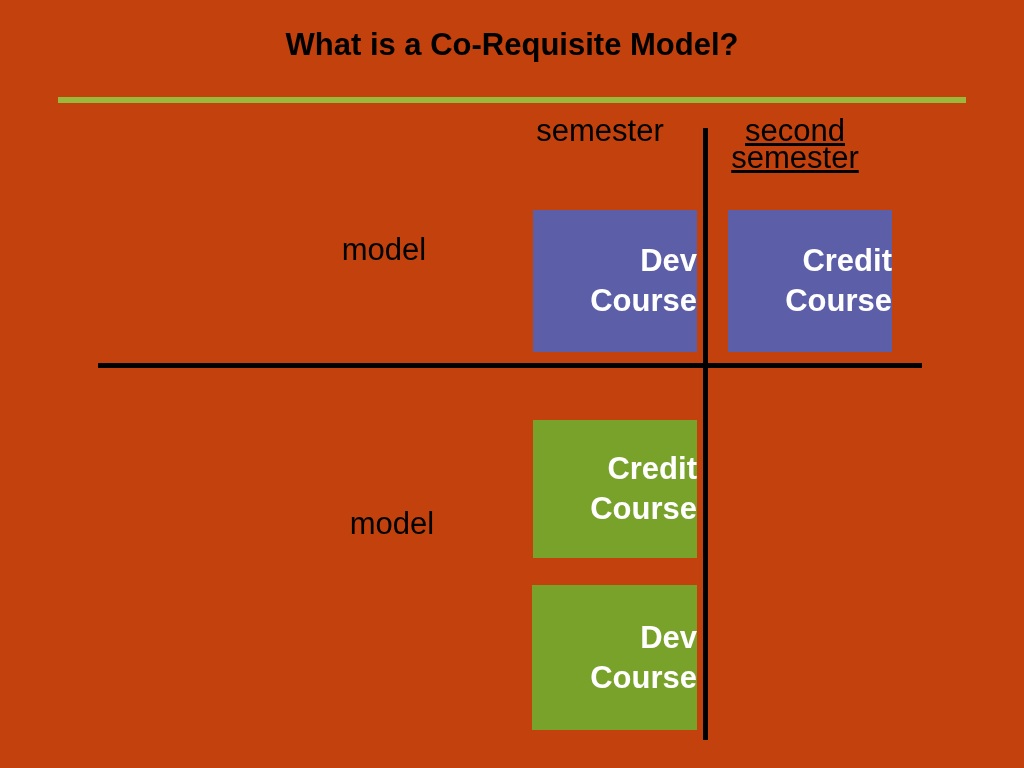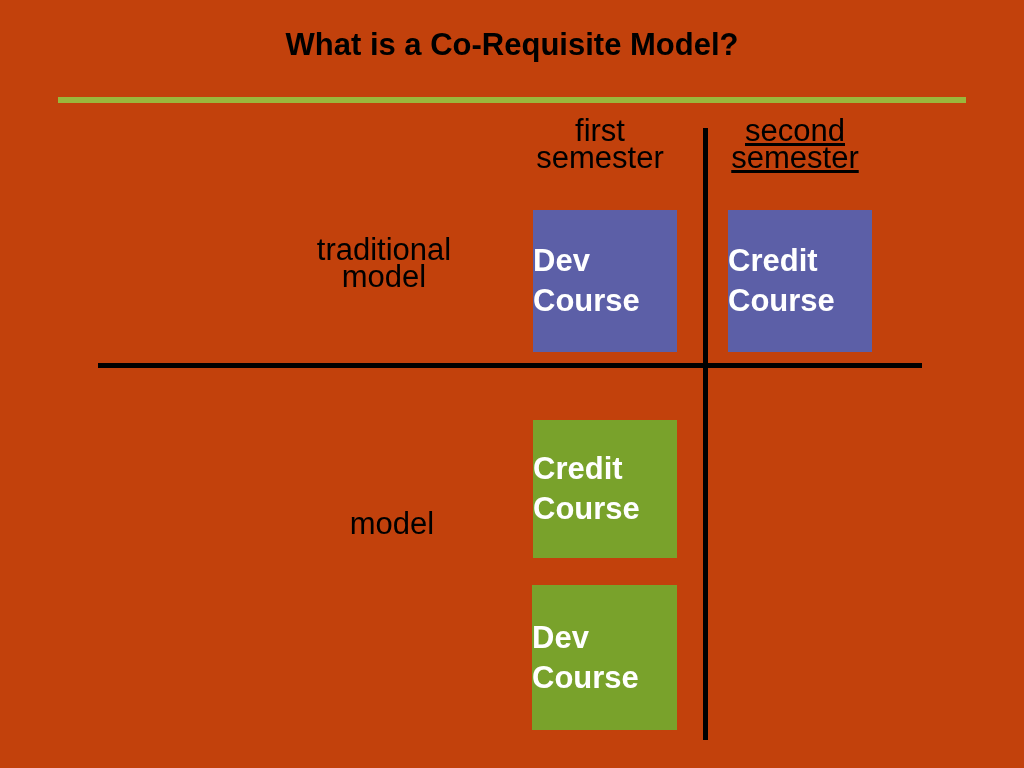--- a/index.html
+++ b/index.html
@@ -60,59 +60,58 @@
     color: #000000;
   }
   .col-header-1 { left: 510px; top: 117px; width: 180px; }
   .col-header-2 { left: 710px; top: 117px; width: 170px; text-decoration: underline; }
   .row-header-1 { left: 284px; top: 236px; width: 200px; }
   .row-header-2 { left: 292px; top: 510px; width: 200px; }
   .course-box {
     position: absolute;
     display: flex;
     flex-direction: column;
-    align-items: flex-start;
+    align-items: flex-end;
     justify-content: center;
     text-align: center;
     font-size: 31px;
     font-weight: bold;
     line-height: 40px;
     color: #FFFFFF;
+    padding-left: 20px;
   }
   .box-purple { background: #5C5FA7; }
   .box-green  { background: #79A22B; }
   .cell-0 { left: 533px; top: 210px; width: 144px; height: 142px; }
   .cell-1 { left: 728px; top: 210px; width: 144px; height: 142px; }
   .cell-2 { left: 533px; top: 420px; width: 144px; height: 138px; }
   .cell-3 { left: 532px; top: 585px; width: 145px; height: 145px; }
 </style>
 </head>
 <body>
 
 <div class="slide">
 
   <h1 class="title">What is a Co-Requisite Model?</h1>
 
   <div class="green-rule"></div>
 
   <div class="label col-header-1">
-    <div>first</div>
     <div>semester</div>
   </div>
 
   <div class="label col-header-2">
     <div>second</div>
     <div>semester</div>
   </div>
 
   <div class="vline"></div>
   <div class="hline"></div>
 
   <div class="label row-header-1">
-    <div>traditional</div>
     <div>model</div>
   </div>
 
   <div class="label row-header-2">
     <div>model</div>
   </div>
 
   <div class="course-box box-purple cell-0">
     <div>Dev</div>
     <div>Course</div>

